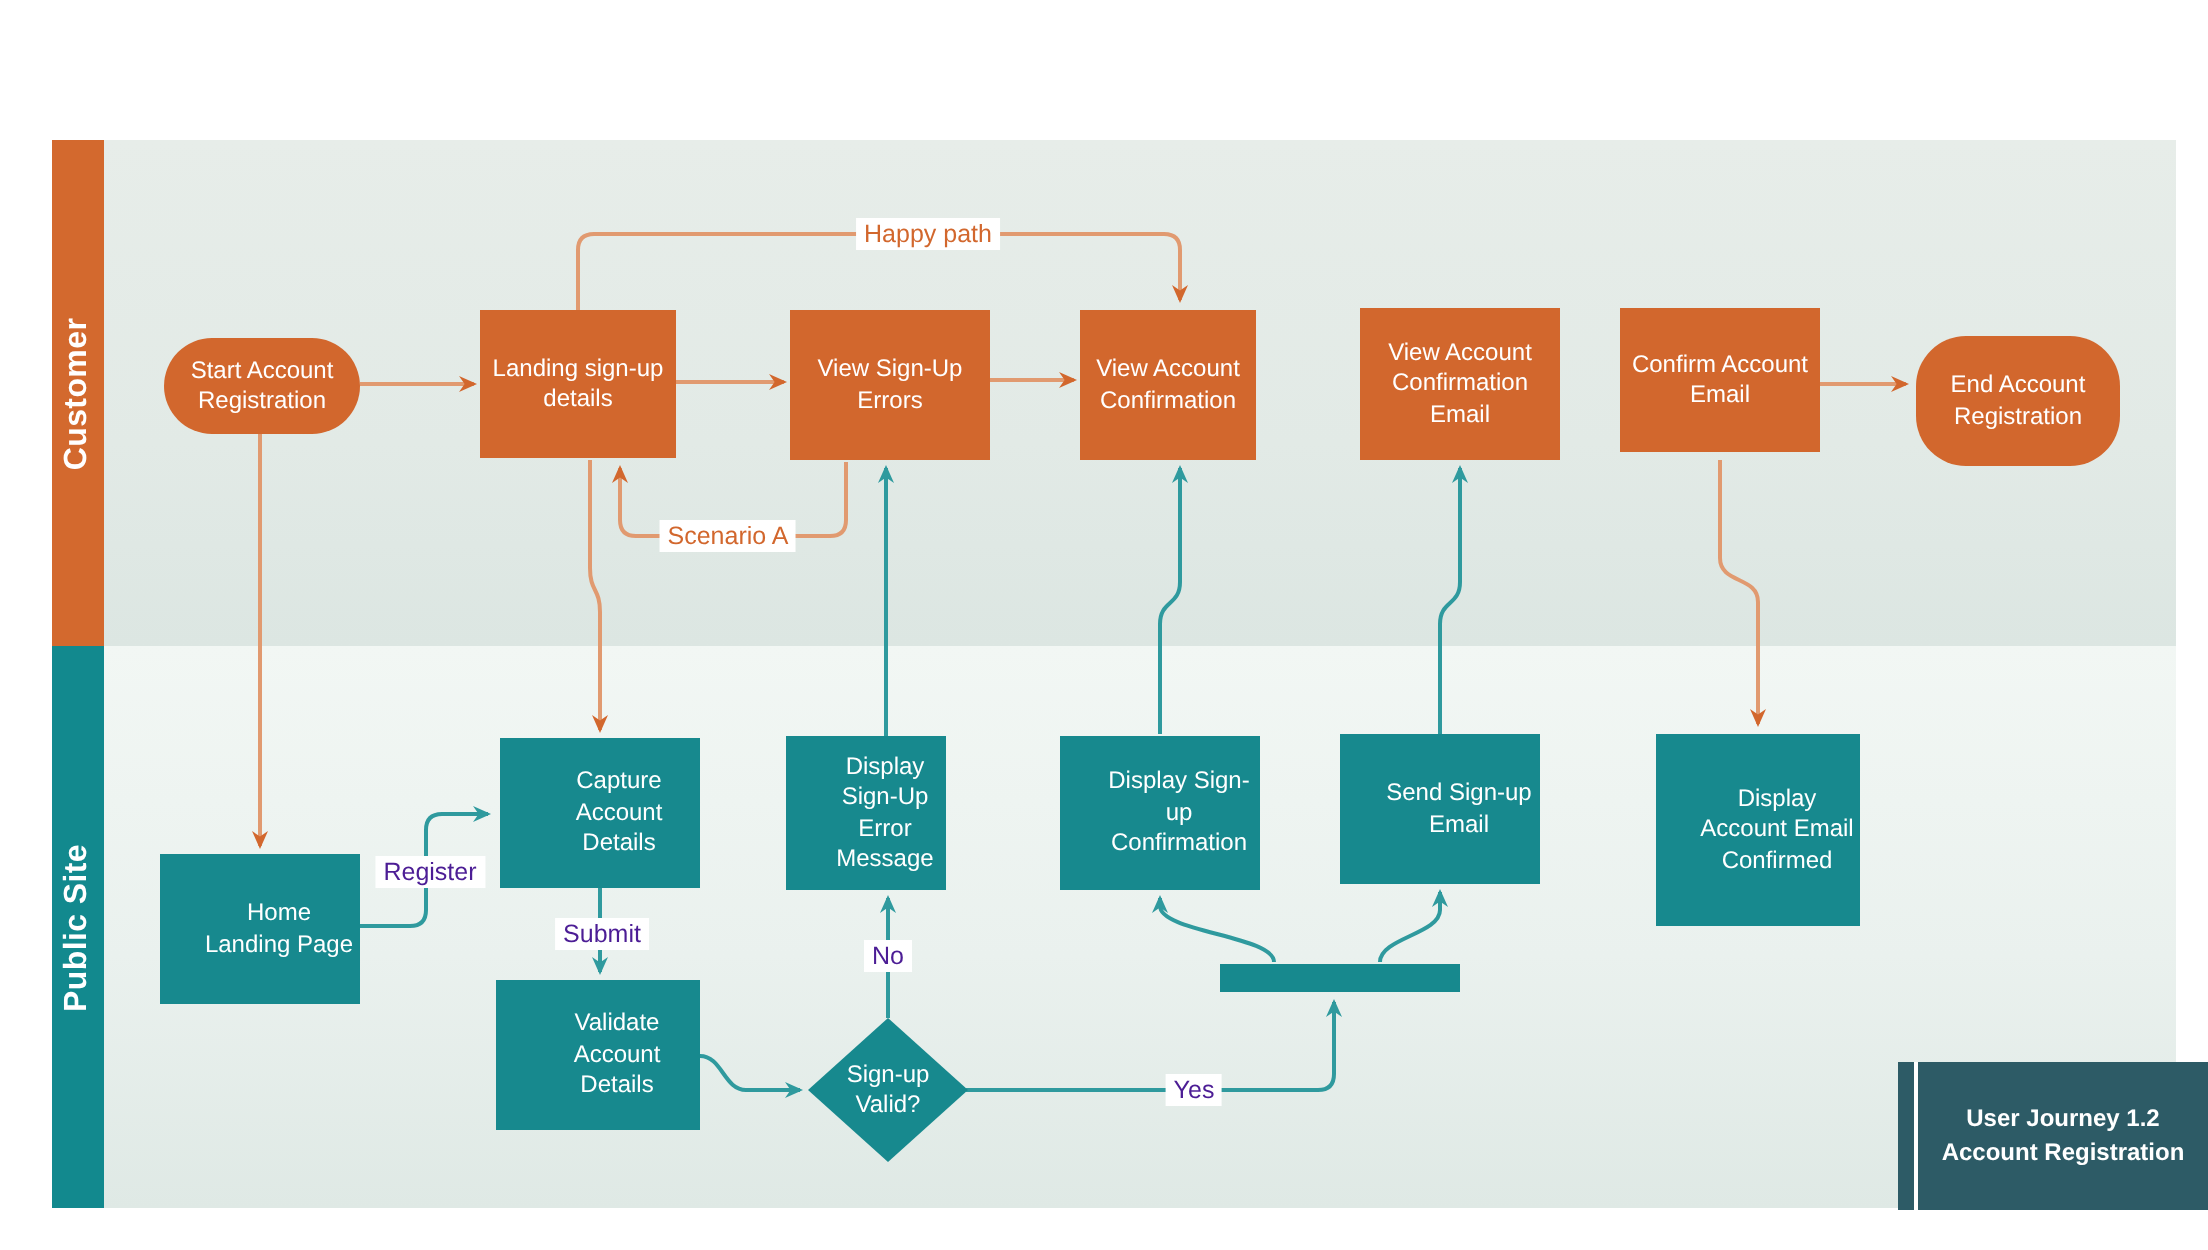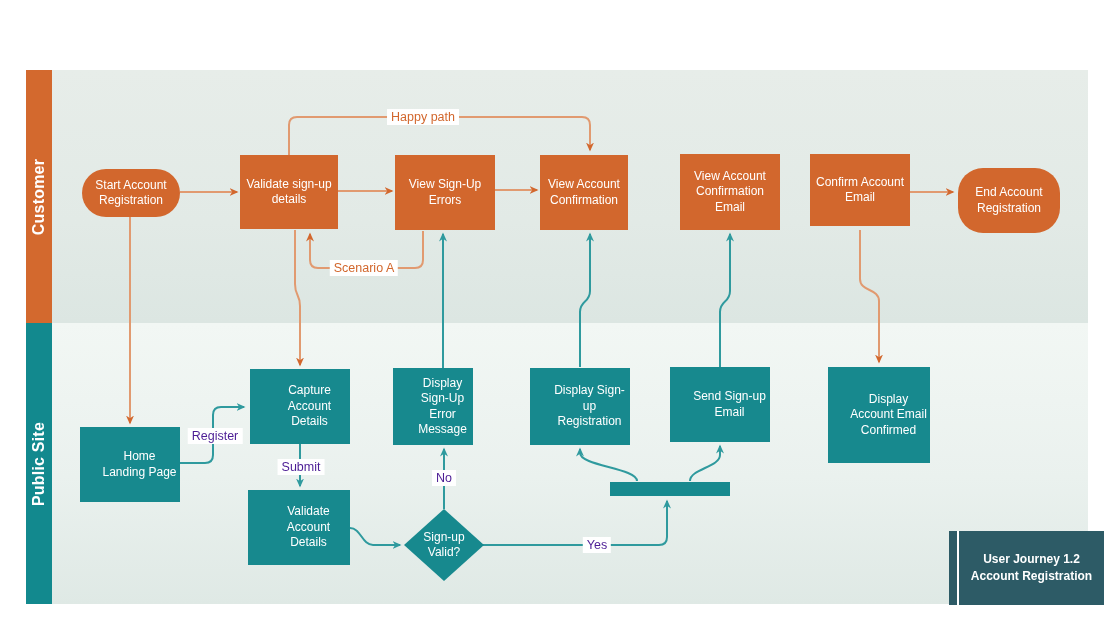--- a/index.html
+++ b/index.html
@@ -83,21 +83,21 @@
       <path d="M580,367 V312 C580,300 590,303 590,291 V234" marker-end="url(#ah-t)"></path>
       <path d="M720,367 V312 C720,300 730,303 730,291 V234" marker-end="url(#ah-t)"></path>
       <path d="M443,368 V234" marker-end="url(#ah-t)"></path>
     </g>
   </svg>
 
   <div class="node orange stadium" style="left:82px;top:169px;width:98px;height:48px">
     <span>Start Account Registration</span>
   </div>
   <div class="node orange" style="left:240px;top:155px;width:98px;height:74px">
-    <span>Validate sign-up details</span>
+    <span>Landing sign-up details</span>
   </div>
   <div class="node orange" style="left:395px;top:155px;width:100px;height:75px">
     <span>View Sign-Up Errors</span>
   </div>
   <div class="node orange" style="left:540px;top:155px;width:88px;height:75px">
     <span>View Account Confirmation</span>
   </div>
   <div class="node orange" style="left:680px;top:154px;width:100px;height:76px">
     <span>View Account Confirmation Email</span>
   </div>
@@ -114,34 +114,34 @@
   <div class="node teal" style="left:250px;top:369px;width:100px;height:75px">
     <span>Capture Account Details</span>
   </div>
   <div class="node teal" style="left:248px;top:490px;width:102px;height:75px">
     <span>Validate Account Details</span>
   </div>
   <div class="node teal" style="left:393px;top:368px;width:80px;height:77px">
     <span>Display Sign-Up Error Message</span>
   </div>
   <div class="node teal" style="left:530px;top:368px;width:100px;height:77px">
-    <span>Display Sign-up Registration</span>
+    <span>Display Sign-up Confirmation</span>
   </div>
   <div class="node teal" style="left:670px;top:367px;width:100px;height:75px">
     <span>Send Sign-up Email</span>
   </div>
   <div class="node teal" style="left:828px;top:367px;width:102px;height:96px">
     <span>Display Account Email Confirmed</span>
   </div>
   <div class="node teal diamond" style="left:404px;top:509px;width:80px;height:72px">
     <span>Sign-up Valid?</span>
   </div>
   <div class="fork" style="left:610px;top:482px;width:120px;height:14px"></div>
 
-  <div class="chip o" style="left:423px;top:117px">Happy path</div>
+  <div class="chip o" style="left:464px;top:117px">Happy path</div>
   <div class="chip o" style="left:364px;top:268px">Scenario A</div>
   <div class="chip t" style="left:215px;top:436px">Register</div>
   <div class="chip t" style="left:301px;top:467px">Submit</div>
   <div class="chip t" style="left:444px;top:478px">No</div>
   <div class="chip t" style="left:597px;top:545px">Yes</div>
 
   <div class="title-block">
     <div class="title-line l"></div>
     <div class="title-line r"></div>
     <div>

